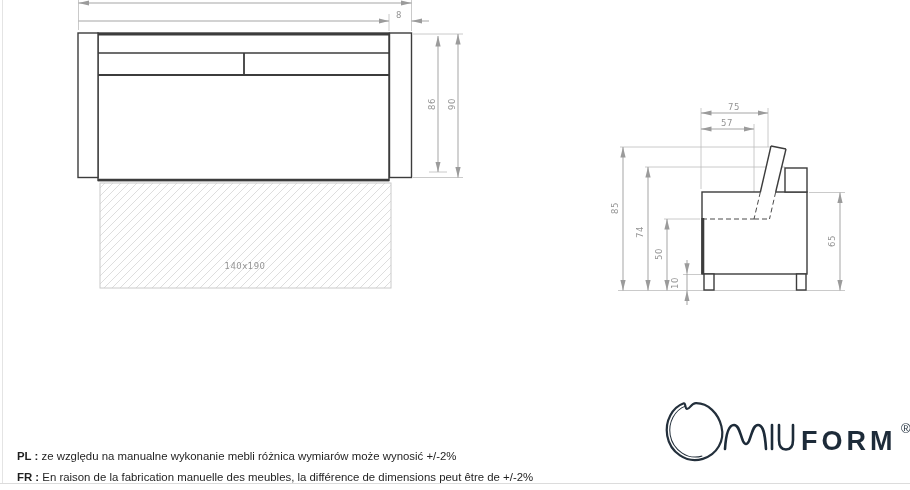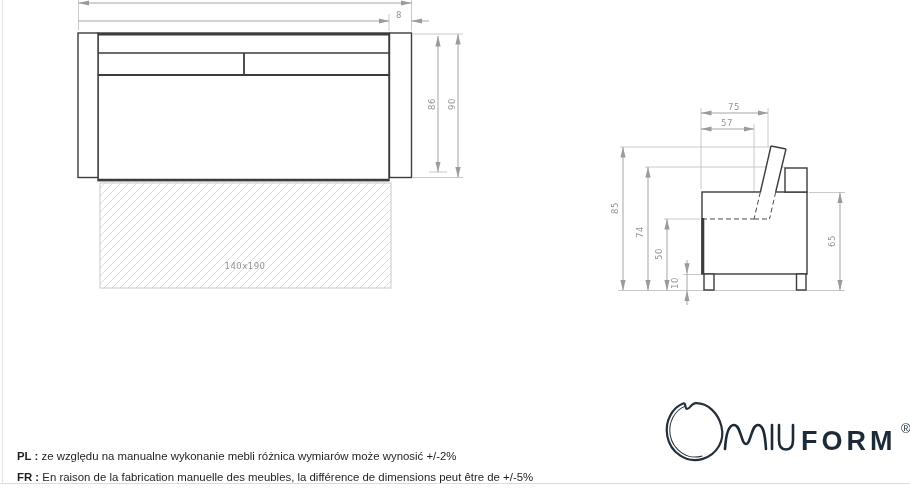--- a/index.html
+++ b/index.html
@@ -124,21 +124,21 @@
       <line class="lineDark" x1="702.8" y1="218" x2="702.8" y2="274" stroke-width="3"></line>
 
       <rect class="body" x="704" y="274" width="10" height="16" stroke-width="1.3"></rect>
       <rect class="body" x="796.5" y="274" width="9.5" height="16" stroke-width="1.3"></rect>
     </g>
   </svg>
 
   
   <div id="notes">
     <div><span class="lang">PL :</span> <span>ze względu na manualne wykonanie mebli różnica wymiarów może wynosić +/-2%</span></div>
-    <div><span class="lang">FR :</span> <span>En raison de la fabrication manuelle des meubles, la différence de dimensions peut être de +/-5%</span></div>
+    <div><span class="lang">FR :</span> <span>En raison de la fabrication manuelle des meubles, la différence de dimensions peut être de +/-2%</span></div>
   </div>
 
   
   <div id="logo" aria-label="MIUFORM">
     <svg width="262" height="78" viewBox="0 0 262 78">
 
       <g transform="rotate(-10 33 36)">
         <path d="M 28,6 C 16,8 6,20 6,35 C 6,52 20,66 37,64 C 52,62 62,50 61,35
                  C 60,22 52,10 40,8 C 35,7 33,13 30,12 C 28,11 30,6 28,6 Z" fill="#ffffff" stroke="#24303c" stroke-width="2.2"></path>
         <path d="M 29,9 C 18,11 9,22 9,35 C 9,50 22,63 37,61" fill="none" stroke="#24303c" stroke-width="1"></path>

